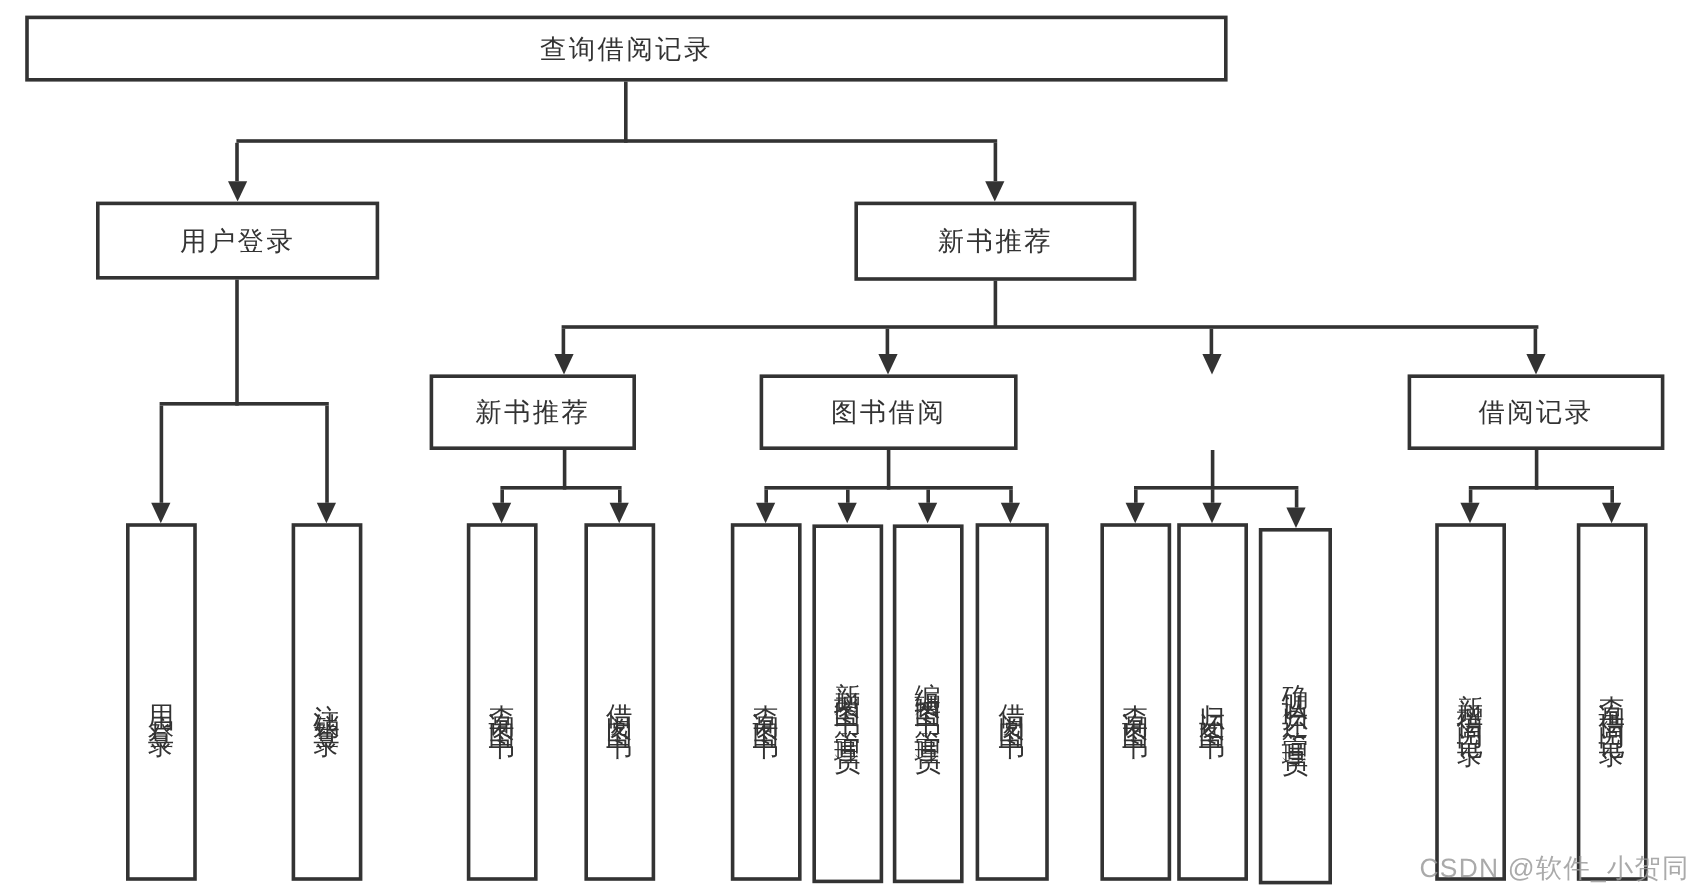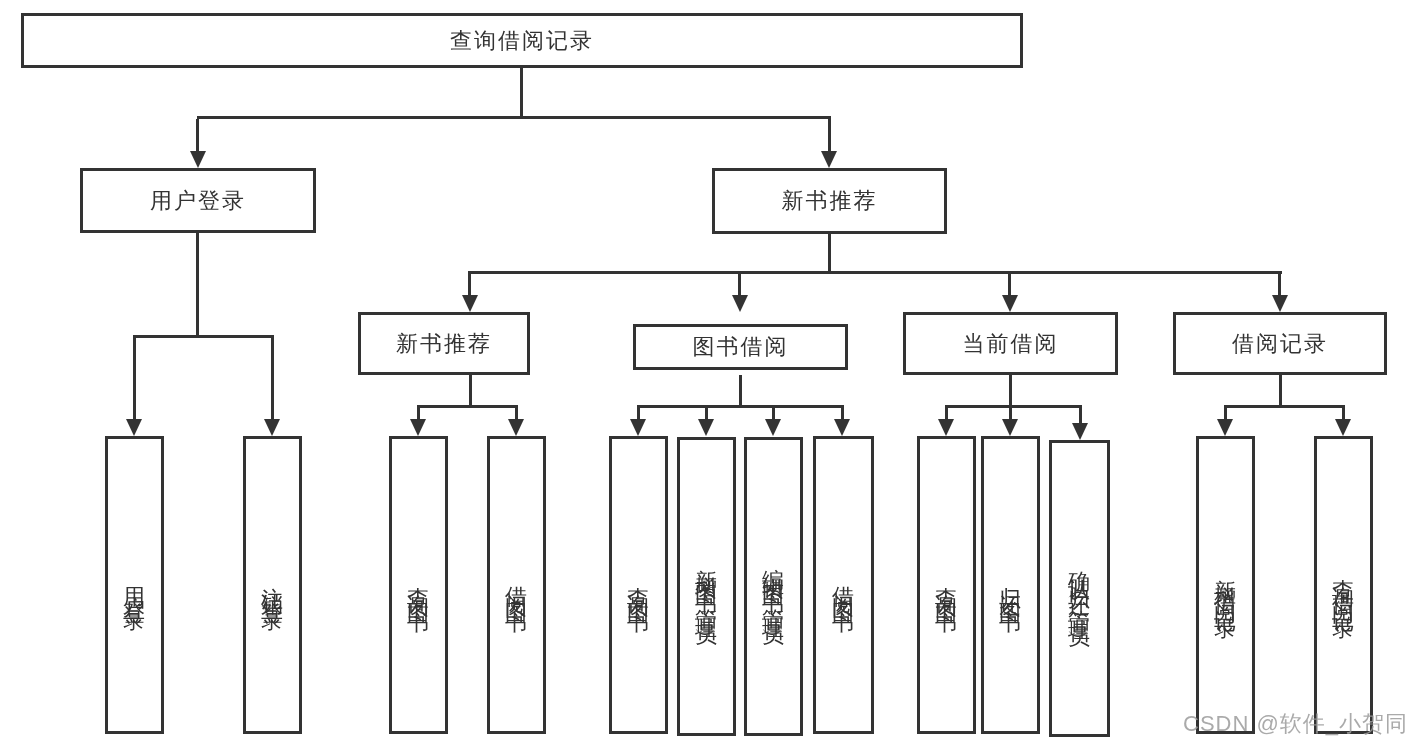--- a/index.html
+++ b/index.html
@@ -92,25 +92,22 @@
   <div class="vline" style="left:738px;top:274px;width:3px;height:21px"></div>
   <div class="arrow" style="left:732px;top:295px"></div>
   <div class="vline" style="left:1008px;top:274px;width:3px;height:21px"></div>
   <div class="arrow" style="left:1002px;top:295px"></div>
   <div class="vline" style="left:1278px;top:274px;width:3px;height:21px"></div>
   <div class="arrow" style="left:1272px;top:295px"></div>
 
   <div class="node" style="left:358px;top:312px;width:172px;height:63px">
     <span>新书推荐</span>
   </div>
-  <div class="node" style="left:633px;top:324px;width:215px;height:46px">
+  <div class="node" style="left:633px;top:312px;width:215px;height:63px">
     <span>图书借阅</span>
-  </div>
-  <div class="node" style="left:903px;top:312px;width:215px;height:63px">
-    <span>当前借阅</span>
   </div>
   <div class="node" style="left:1173px;top:312px;width:214px;height:63px">
     <span>借阅记录</span>
   </div>
 
   <div class="vline" style="left:469px;top:375px;width:3px;height:33px"></div>
   <div class="hline" style="left:417px;top:405px;width:101px;height:3px"></div>
   <div class="vline" style="left:417px;top:408px;width:3px;height:11px"></div>
   <div class="arrow" style="left:410px;top:419px"></div>
   <div class="vline" style="left:515px;top:408px;width:3px;height:11px"></div>

